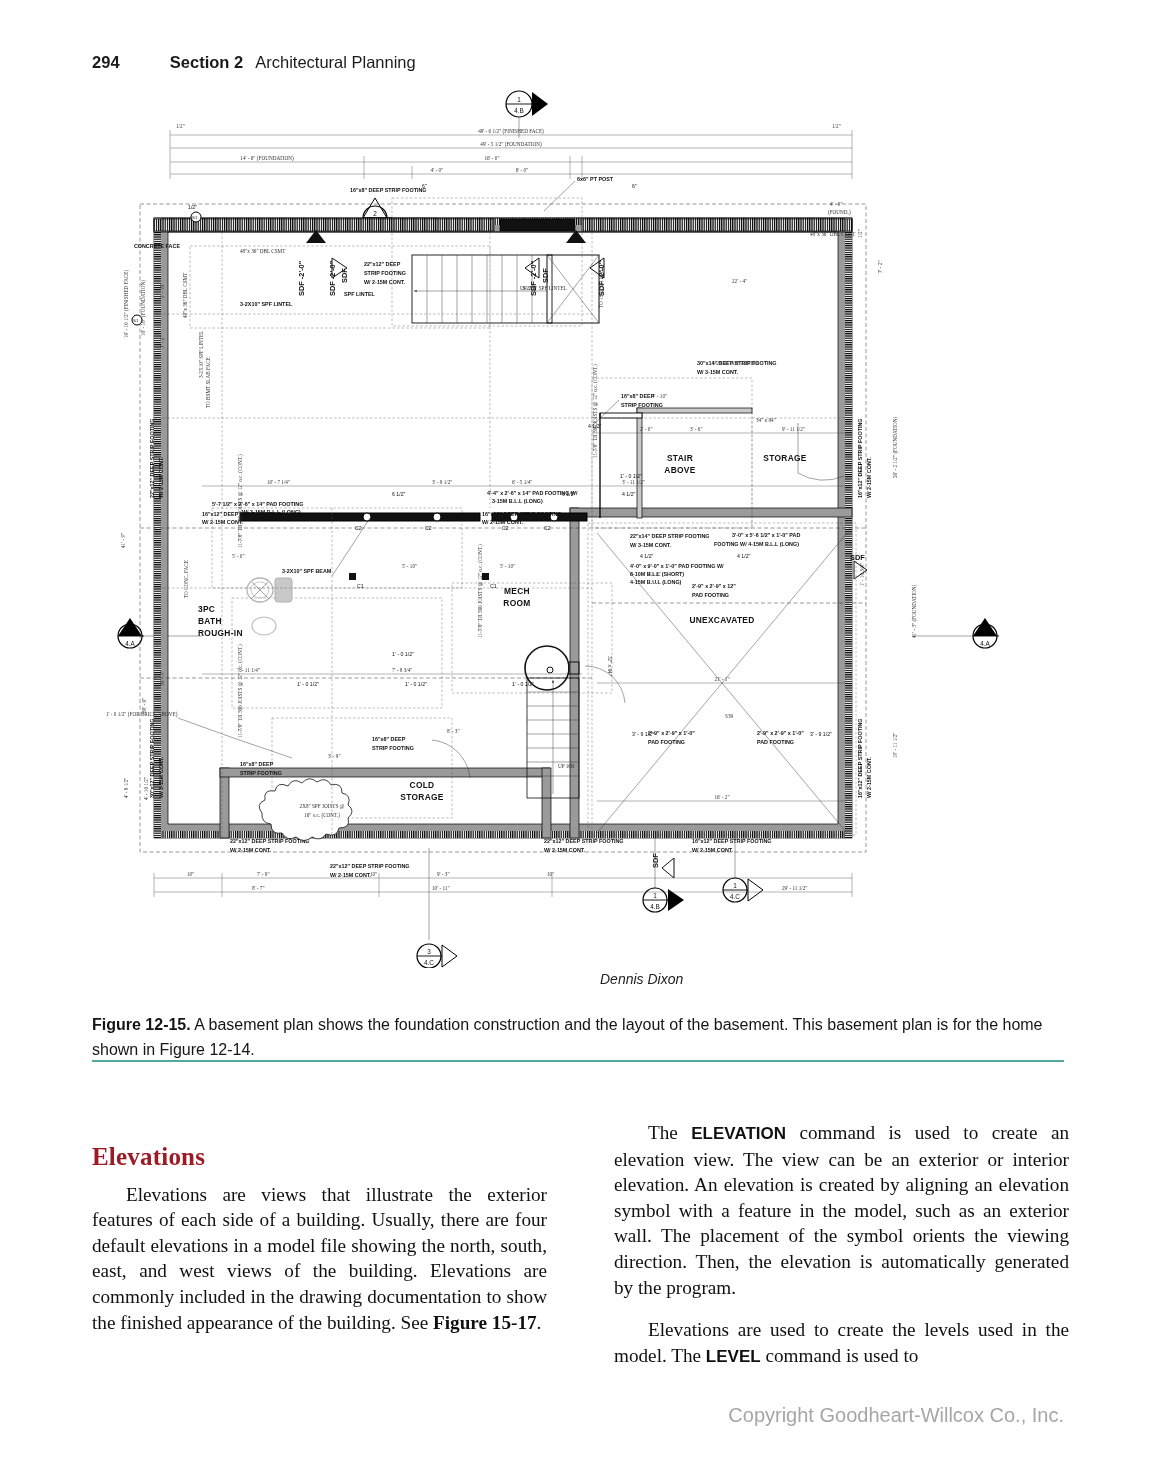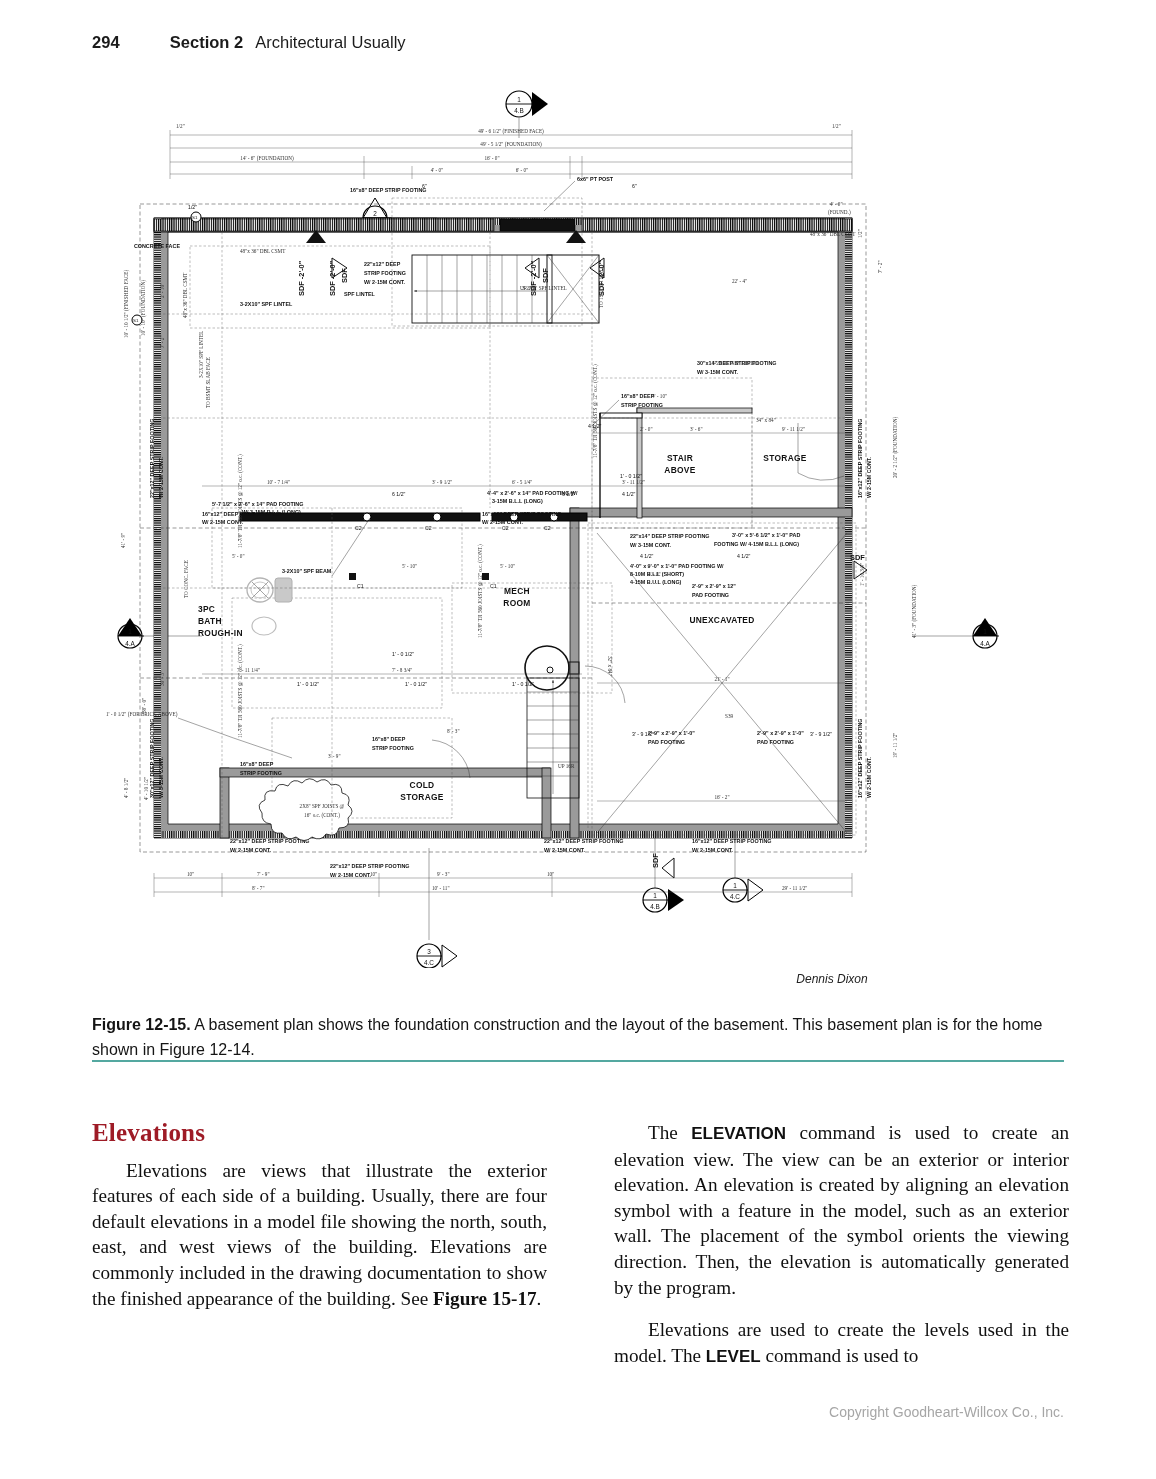--- a/index.html
+++ b/index.html
@@ -1,80 +1,80 @@
 <!DOCTYPE html>
 <html><head>
 <meta charset="utf-8">
 <style>
   html,body{margin:0;padding:0;background:#ffffff;}
   body{width:1156px;height:1479px;position:relative;overflow:hidden;
        font-family:"Liberation Serif",serif;}
 
   
-  #runhead{position:absolute;left:92px;top:28px;width:900px;height:28px;
+  #runhead{position:absolute;left:92px;top:48px;width:900px;height:28px;
            font-family:"Liberation Sans",sans-serif;font-size:16.5px;color:#1b1b1b;
            display:flex;align-items:center;}
   #runhead .pg{font-weight:bold;margin-right:50px;letter-spacing:.1px;}
   #runhead .sect{font-weight:bold;margin-right:12px;}
   #runhead .subj{font-weight:normal;}
 
   
   #figure{position:absolute;left:92px;top:78px;width:972px;height:890px;}
   #plan{position:absolute;left:0;top:0;width:972px;height:890px;}
 
   
   #credit{position:absolute;left:600px;top:972px;width:464px;
-          text-align:center;font-family:"Liberation Sans",sans-serif;
-          font-style:italic;font-size:12px;line-height:15px;color:#222;}
+          text-align:left;font-family:"Liberation Sans",sans-serif;
+          font-style:italic;font-size:14px;line-height:15px;color:#222;}
 
   
   #caption{position:absolute;left:92px;top:1012px;width:972px;
            font-family:"Liberation Sans",sans-serif;font-size:16px;
            line-height:25px;color:#151515;}
   #caption b{font-weight:bold;}
   #rule{position:absolute;left:92px;top:1060px;width:972px;height:2px;
         background:#54a8a0;}
 
   
   .col{position:absolute;top:1120px;width:455px;font-size:19.2px;
        line-height:25.6px;color:#101010;text-align:justify;
        font-family:"Liberation Serif",serif;}
-  #colL{left:92px;}
+  #colL{left:92px;margin-top:24px;}
   #colR{left:614px;}
   h2#elev{margin:0 0 12px 0;font-size:25px;color:#9e1b26;
           font-family:"Liberation Serif",serif;font-weight:bold;
           letter-spacing:.2px;}
   .col p{margin:0;text-indent:34px;}
   .col p + p{margin-top:17px;}
   .sc{font-family:"Liberation Sans",sans-serif;font-weight:bold;font-size:17px;}
 
   
   #footer{position:absolute;left:0;top:1404px;width:1064px;text-align:right;
-          font-family:"Liberation Sans",sans-serif;font-size:14px;color:#a6a6a6;}
+          font-family:"Liberation Sans",sans-serif;font-size:20px;color:#a6a6a6;}
 
   svg text{font-family:"Liberation Sans",sans-serif;fill:#111;}
   .dimtxt{font-family:"Liberation Serif",serif;font-size:5.2px;fill:#333;}
   .note{font-size:5.4px;font-weight:bold;fill:#111;}
   .room{font-size:8.4px;font-weight:bold;fill:#111;letter-spacing:.3px;}
   .sdf{font-size:7.4px;font-weight:bold;fill:#111;}
   .mk{font-size:6.4px;fill:#111;}
   .thin{stroke:#333;stroke-width:.45;fill:none;}
   .dim{stroke:#444;stroke-width:.4;fill:none;}
   .dash{stroke:#333;stroke-width:.5;fill:none;stroke-dasharray:4 2.5;}
   .dashfine{stroke:#555;stroke-width:.4;fill:none;stroke-dasharray:2.5 2;}
   .heavy{stroke:#000;stroke-width:1.3;fill:none;}
   .wall{fill:#9a9a9a;stroke:#000;stroke-width:.7;}
 </style>
 </head>
 <body>
 
 <div id="runhead">
   <span class="pg">294</span>
   <span class="sect">Section 2</span>
-  <span class="subj">Architectural Usually</span>
+  <span class="subj">Architectural Planning</span>
 </div>
 
 <div id="figure">
 <svg id="plan" viewBox="0 0 972 890">
 
   <defs>
     <pattern id="hatchV" width="2.2" height="4" patternUnits="userSpaceOnUse">
       <rect width="2.2" height="4" fill="#ffffff"></rect>
       <rect x="0" y="0" width="1.2" height="4" fill="#000"></rect>
     </pattern>

